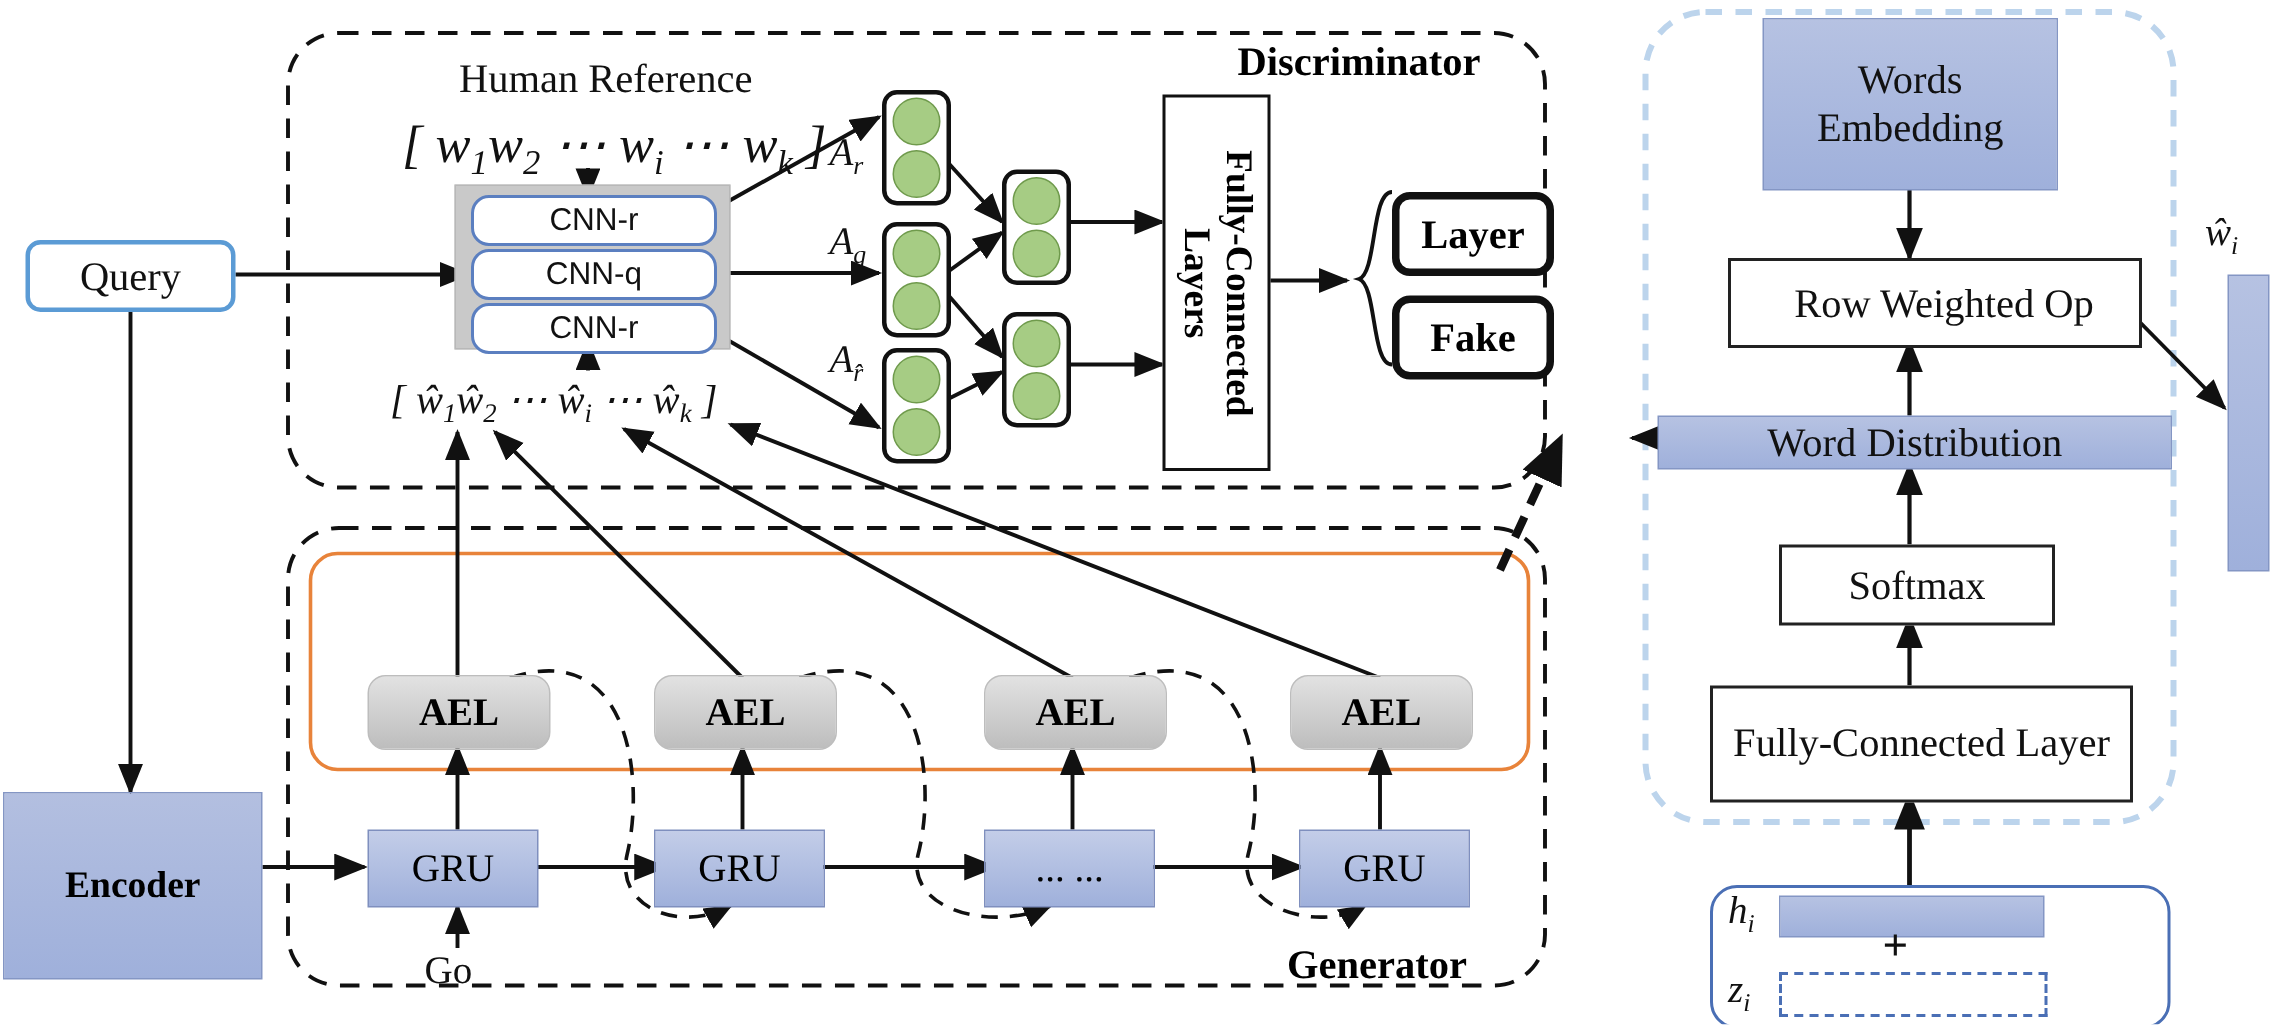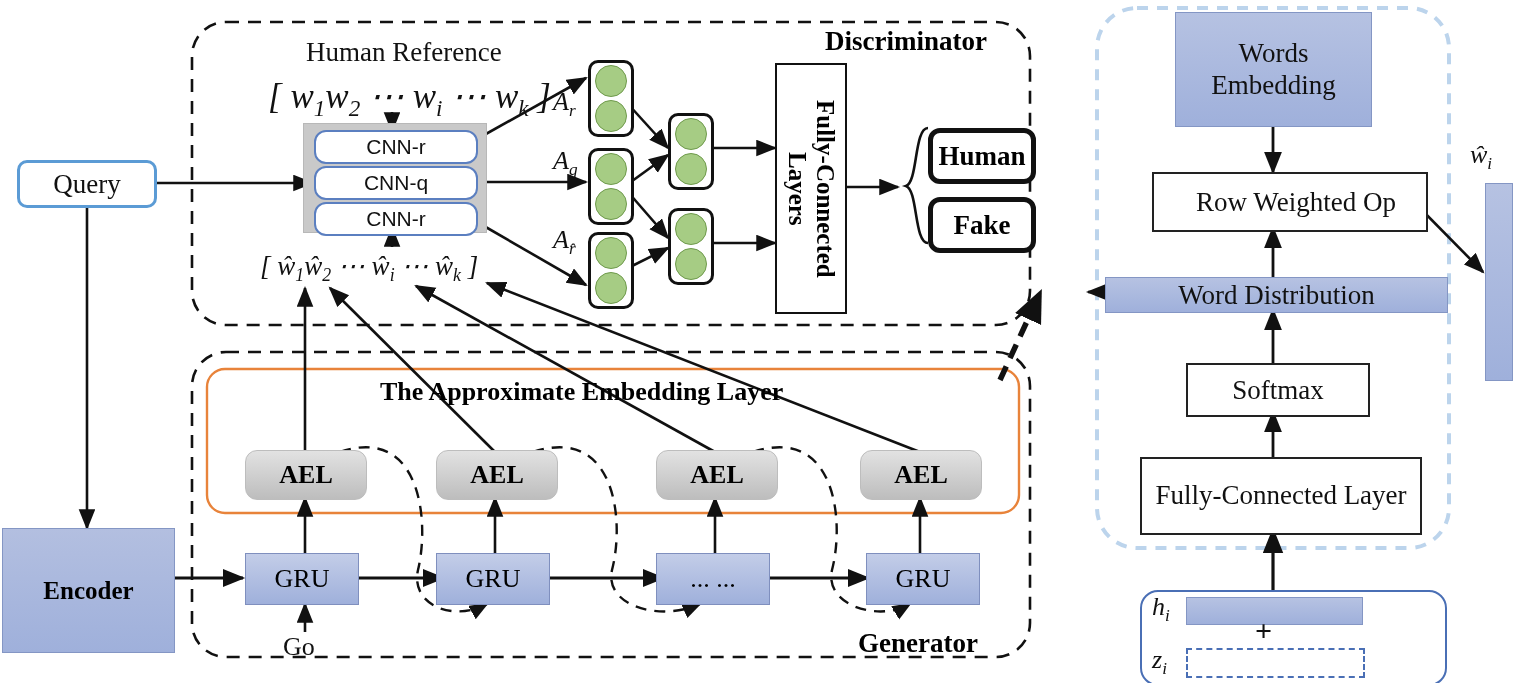--- a/index.html
+++ b/index.html
@@ -234,29 +234,26 @@
   <div class="abs att-box" style="left:668px;top:208px;width:40px;height:71px;">
     <span class="dot"></span>
     <span class="dot"></span>
   </div>
 
   <div class="abs fc-box ctr serif" style="left:775px;top:63px;width:68px;height:247px;">
     <span>Fully-Connected Layers</span>
   </div>
 
   <div class="abs verdict-box ctr serif" style="left:928px;top:128px;width:98px;height:46px;">
-    <span>Human</span>
+    <span>Layer</span>
   </div>
   <div class="abs verdict-box ctr serif" style="left:928px;top:197px;width:98px;height:46px;">
     <span>Fake</span>
   </div>
 
-  <div class="abs serif title-bold" style="left:380px;top:377px;font-size:26px;">
-    <span>The Approximate Embedding Layer</span>
-  </div>
   <div class="abs serif title-bold" style="left:858px;top:628px;font-size:27px;">
     <span>Generator</span>
   </div>
 
   <div class="abs ael-box ctr serif" style="left:245px;top:450px;width:120px;height:48px;">
     <span>AEL</span>
   </div>
   <div class="abs ael-box ctr serif" style="left:436px;top:450px;width:120px;height:48px;">
     <span>AEL</span>
   </div>

